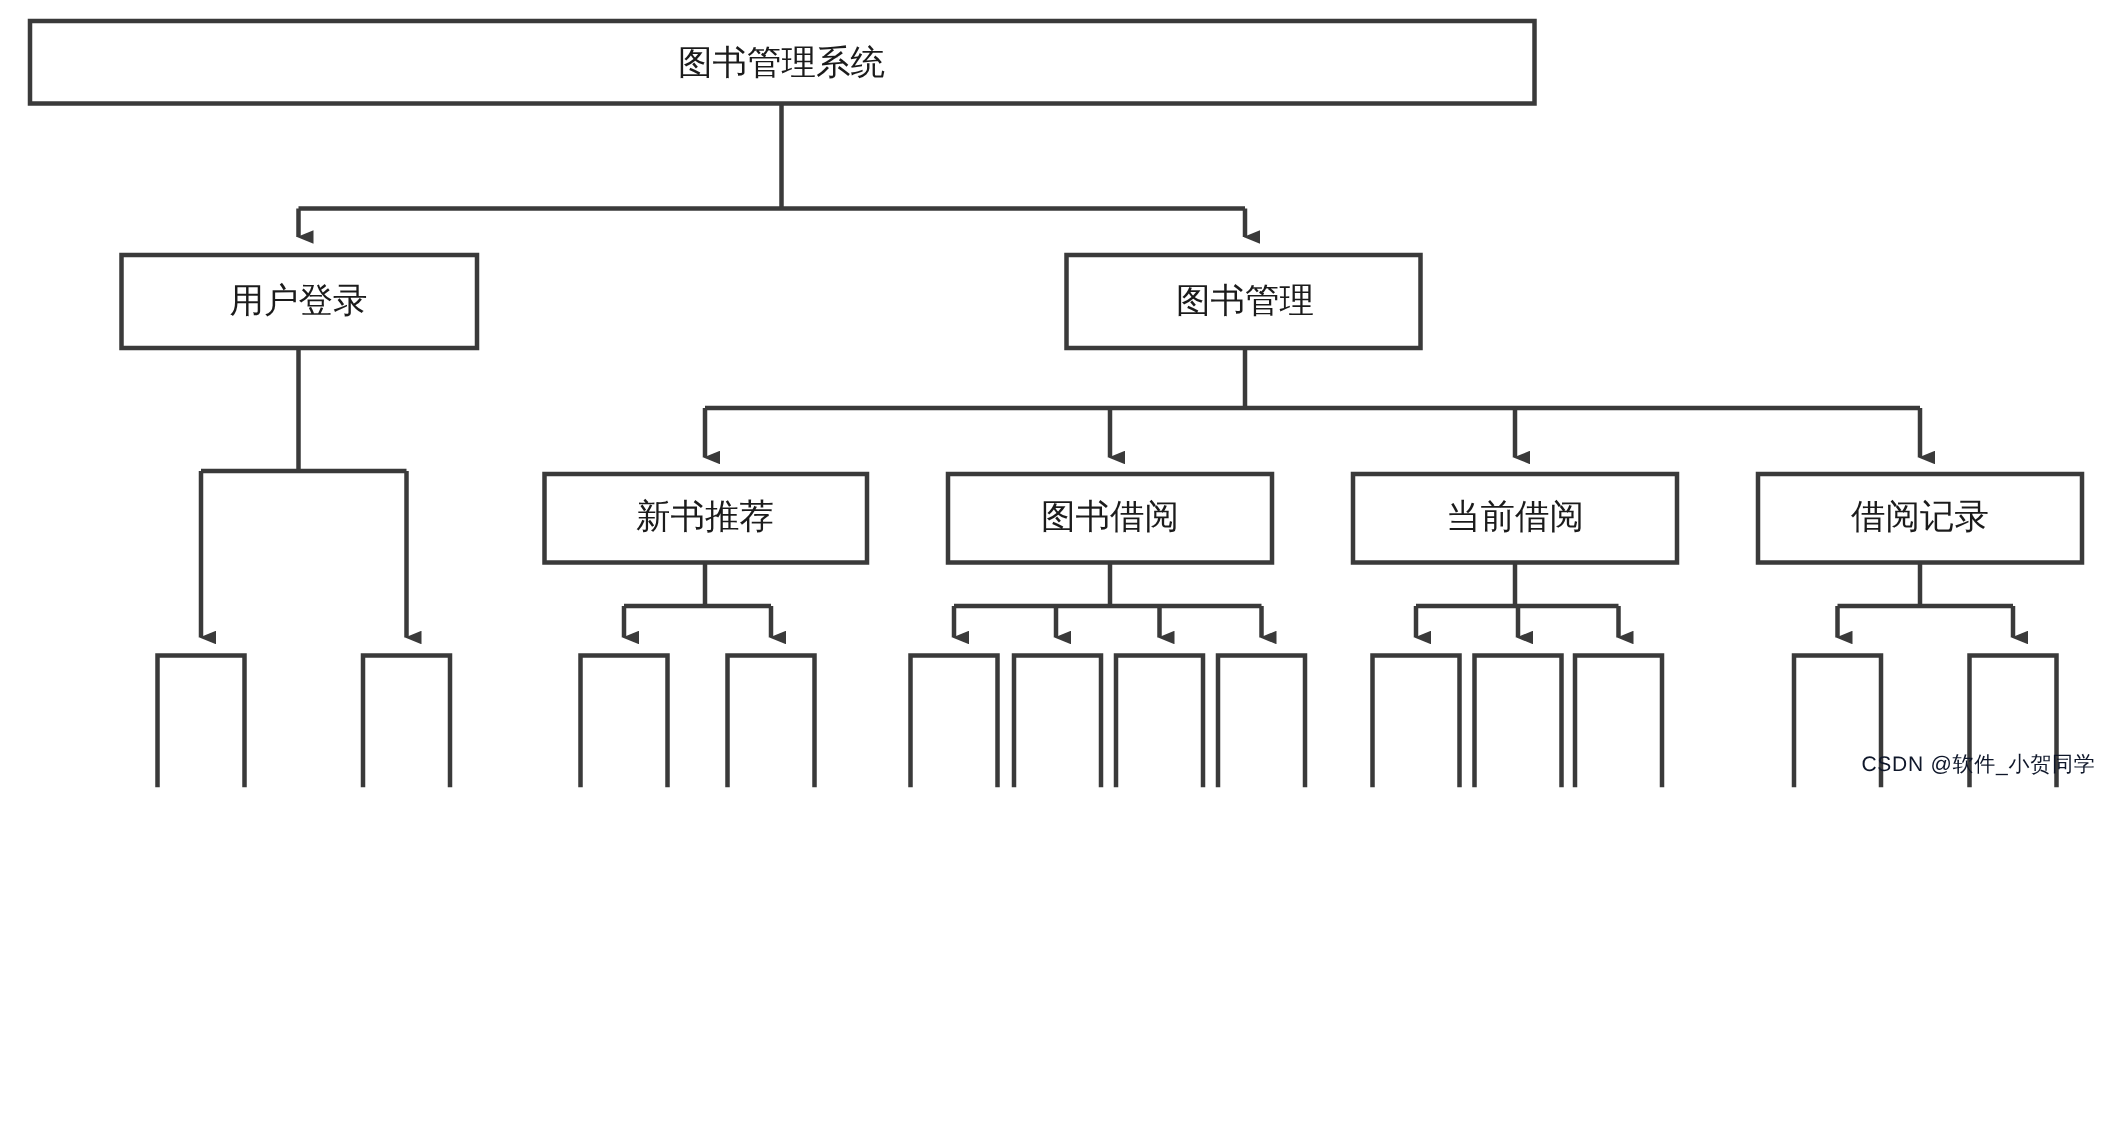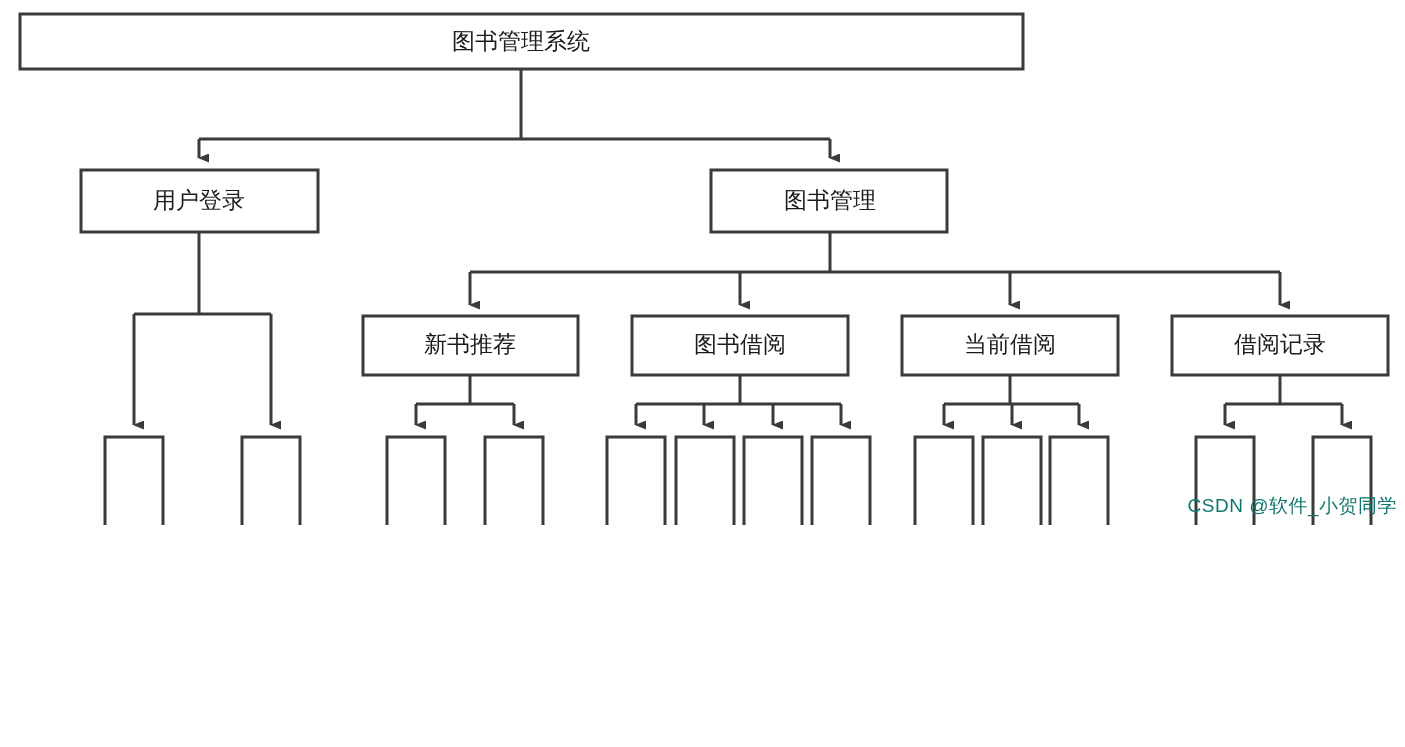--- a/index.html
+++ b/index.html
@@ -57,22 +57,22 @@
     line-height: 1.05;
     letter-spacing: 2px;
     color: #1b1b1b;
     white-space: nowrap;
   }
   .watermark {
     position: absolute;
     right: 8px;
     bottom: 6px;
     font-family: "Liberation Sans", "DejaVu Sans", sans-serif;
-    font-size: 19px;
-    color: #0f766e;
+    font-size: 14px;
+    color: #0f172a;
     letter-spacing: 0.5px;
     white-space: nowrap;
   }
 </style>
 </head>
 <body>
 
 <div id="diagram-root">
 
   <svg class="diagram-canvas" viewBox="0 0 1405 747" xmlns="http://www.w3.org/2000/svg">

